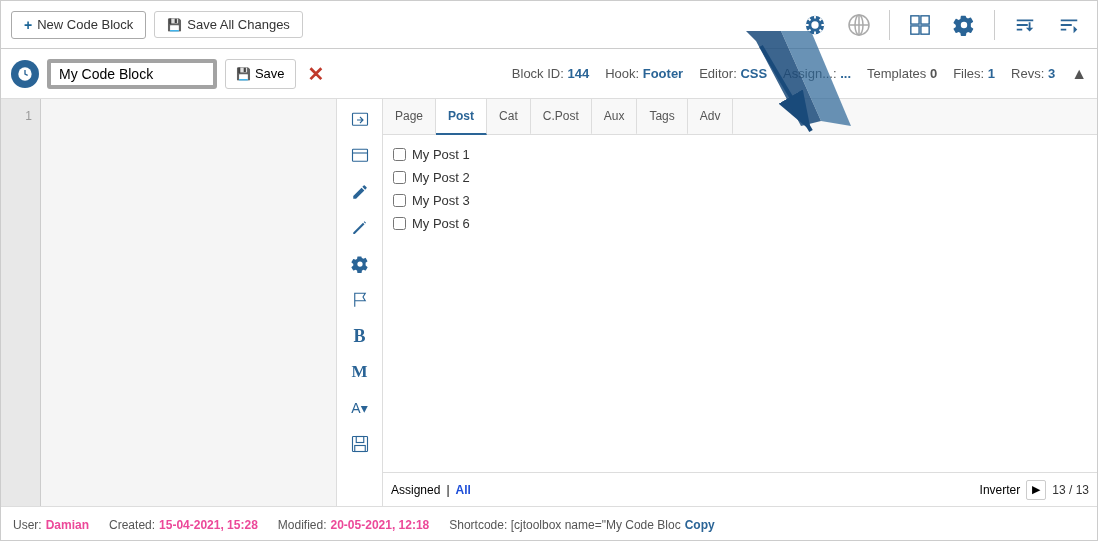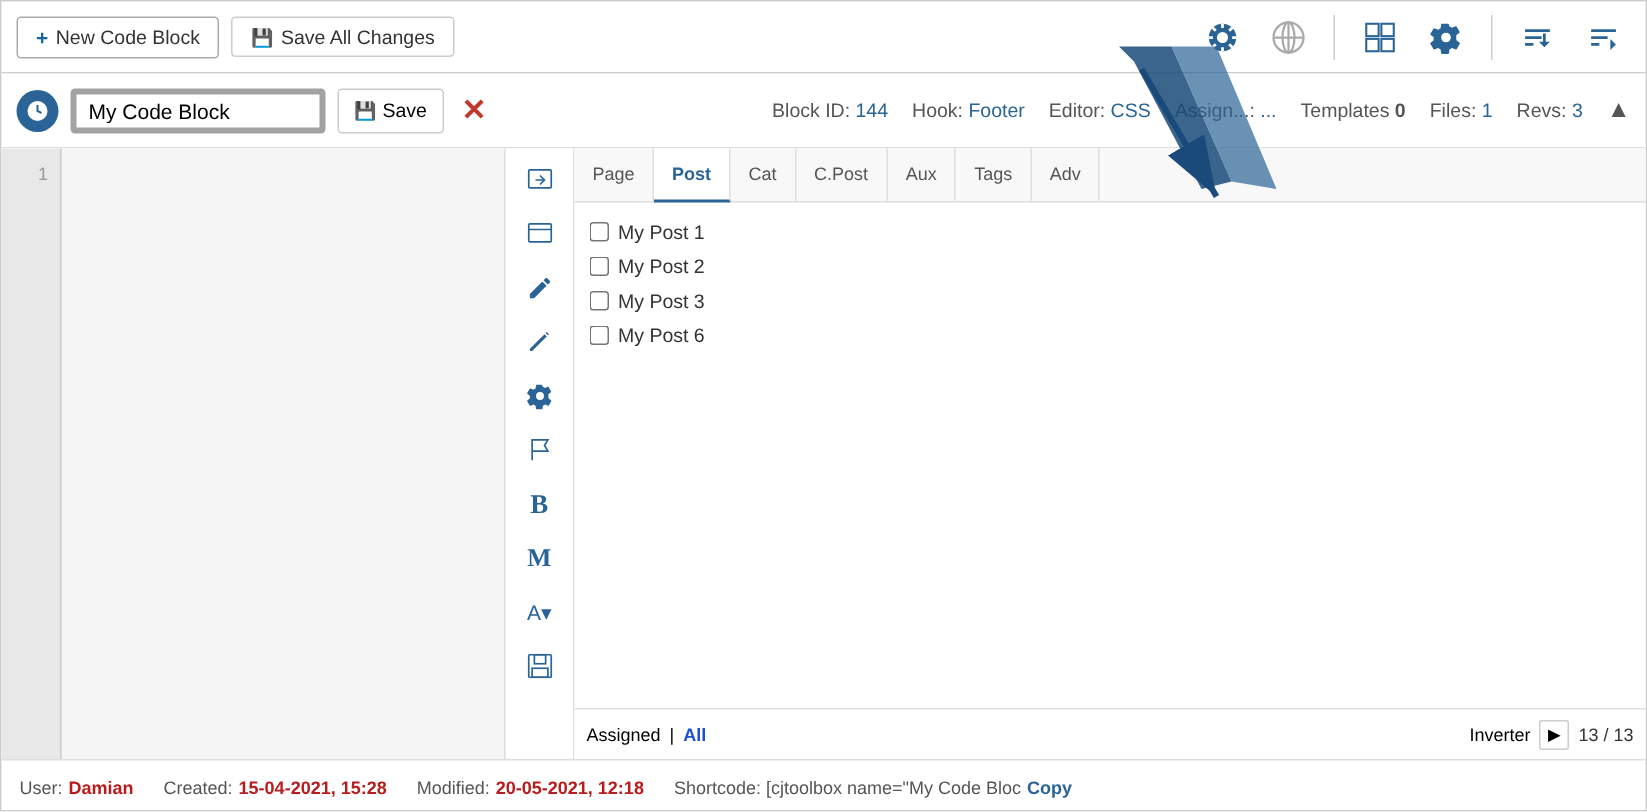--- a/index.html
+++ b/index.html
@@ -112,21 +112,21 @@
       padding: 0 4px;
     }
     .block-meta {
       display: flex;
       align-items: center;
       gap: 16px;
       margin-left: auto;
       font-size: 13px;
     }
     .block-meta span { color: #555; }
-    .block-meta a { color: #2a6496; text-decoration: none; font-weight: normal; }
+    .block-meta a { color: #2a6496; text-decoration: none; font-weight: bold; }
     .meta-count { color: #2a6496; font-weight: bold; }
     .collapse-btn {
       cursor: pointer;
       background: none;
       border: none;
       font-size: 16px;
       color: #555;
     }
 
     
@@ -253,21 +253,21 @@
       display: flex;
       align-items: center;
       background: #fff;
       border-top: 1px solid #ddd;
       padding: 4px 12px;
       height: 36px;
       font-size: 12px;
       color: #555;
       gap: 4px;
     }
-    #bottom-bar strong { color: #b91c1c; }
+    #bottom-bar strong { color: #ec4899; }
     .bottom-spacer { flex: 1; }
 
     
     #assign-bottom {
       display: flex;
       align-items: center;
       border-top: 1px solid #ddd;
       padding: 4px 8px;
       height: 34px;
       font-size: 12px;

